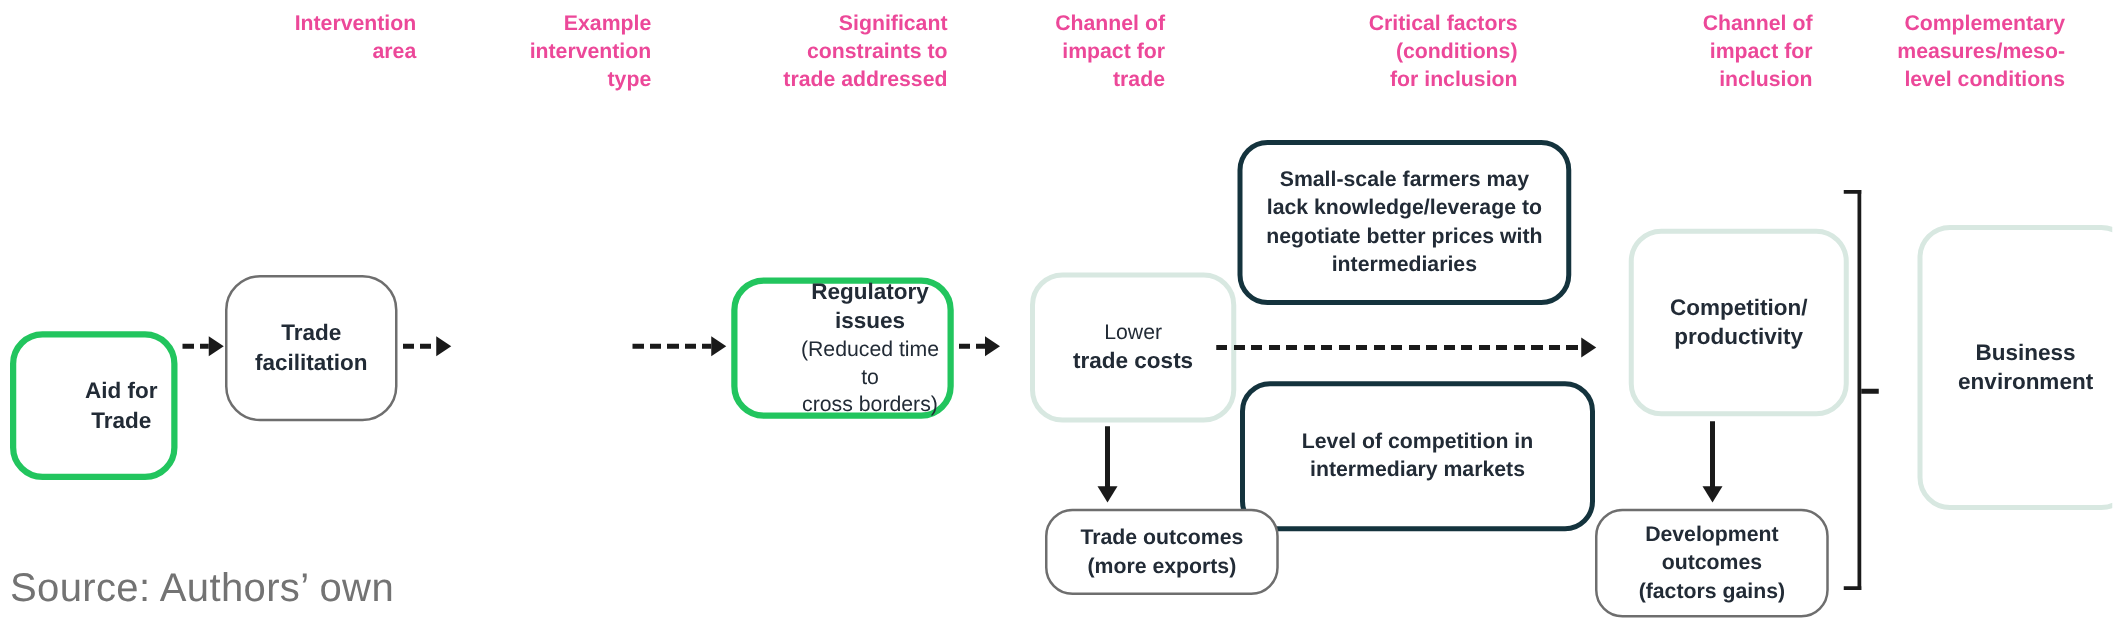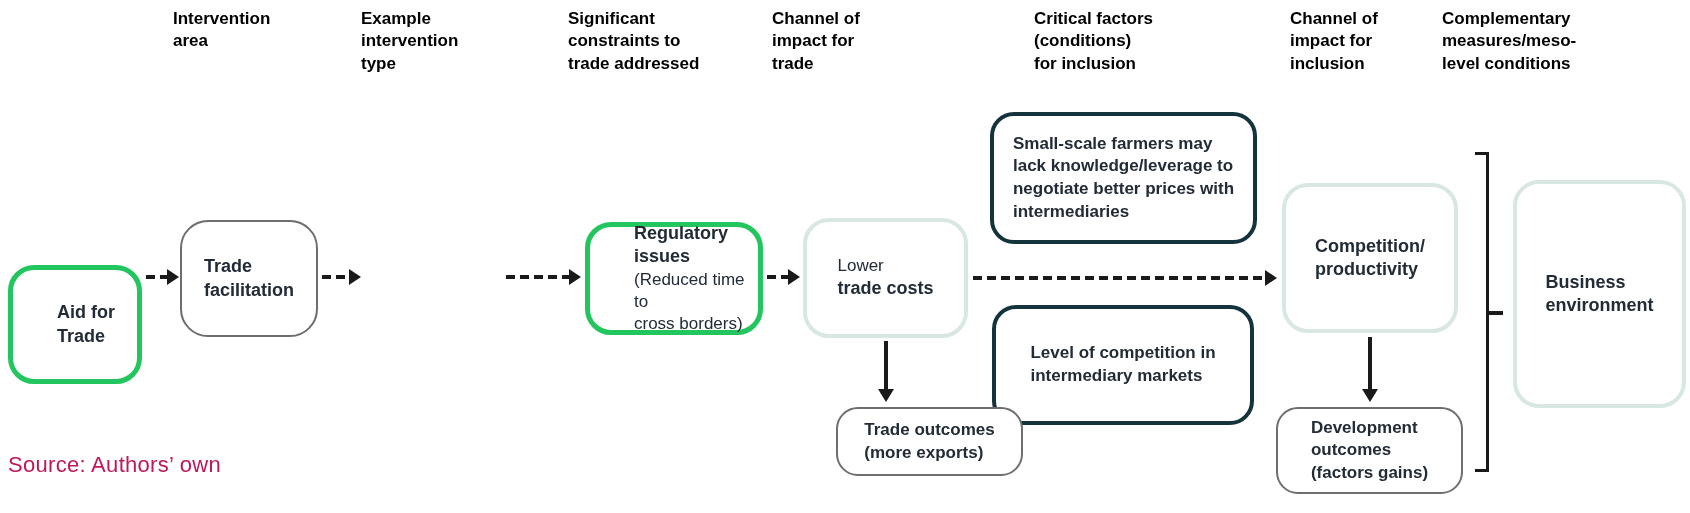--- a/index.html
+++ b/index.html
@@ -7,56 +7,56 @@
     position:relative;
     width:1690px;height:513px;
     background:#ffffff;
     font-family:"Liberation Sans", sans-serif;
     color:#222b36;
     overflow:hidden;
   }
   .col-header{
     position:absolute;top:8px;
     font-size:17px;font-weight:bold;line-height:1.32;
-    text-align:left;white-space:pre-line;color:#000000;
+    text-align:right;white-space:pre-line;color:#ec4899;
   }
   .box{
     position:absolute;box-sizing:border-box;
     display:flex;align-items:center;justify-content:center;
-    background:#ffffff;
+    text-align:center;background:#ffffff;
   }
   .box .lbl{white-space:pre-line;font-weight:bold;font-size:18px;line-height:1.3;}
   .box .lbl.small{font-size:17px;line-height:1.33;}
   .box .sub{white-space:pre-line;font-weight:normal;font-size:17px;line-height:1.3;}
   .border-red{border:5px solid #22c55e;border-radius:26px;padding-left:44px;}
   .border-gray{border:2.5px solid #6e6e6e;border-radius:28px;}
   .border-gray-sm{border:2.5px solid #6e6e6e;border-radius:22px;}
   .border-navy{border:4.5px solid #14333d;border-radius:24px;}
-  .border-mint{border:4px solid #d8e8e1;border-radius:26px;}
+  .border-mint{border:4px solid #d8e8e1;border-radius:26px;margin-left:21px;}
   .dash-arrow{
     position:absolute;height:4px;
     background:repeating-linear-gradient(90deg,#1a1a1a 0 9px,transparent 9px 14px);
   }
   .dash-arrow::after{
     content:"";position:absolute;right:-12px;top:-6px;
     border-left:12px solid #1a1a1a;
     border-top:8px solid transparent;
     border-bottom:8px solid transparent;
   }
   .varrow{position:absolute;width:3.5px;background:#1a1a1a;}
   .varrow::after{
     content:"";position:absolute;left:-6.5px;bottom:-12px;
     border-top:13px solid #1a1a1a;
     border-left:8px solid transparent;
     border-right:8px solid transparent;
   }
   .bracket-part{position:absolute;background:#1a1a1a;}
   .source-note{
     position:absolute;left:8px;top:452px;
-    font-size:22px;font-weight:normal;color:#be185d;letter-spacing:0.3px;
+    font-size:32px;font-weight:normal;color:#737373;letter-spacing:0.3px;
   }
 </style>
 </head>
 <body>
 
 <div class="canvas">
 
   <div class="col-header" style="left:173px;width:160px;">Intervention
 area</div>
   <div class="col-header" style="left:361px;width:160px;">Example
@@ -113,21 +113,21 @@
 
   <div class="dash-arrow" style="left:973px;top:276px;width:292px;"></div>
 
   <div class="box border-navy" style="left:990px;top:112px;width:267px;height:132px;">
     <span class="lbl small">Small-scale farmers may
 lack knowledge/leverage to
 negotiate better prices with
 intermediaries</span>
   </div>
 
-  <div class="box border-navy" style="left:992px;top:305px;width:262px;height:120px;">
+  <div class="box border-navy" style="left:992px;top:305px;width:284px;height:120px;">
     <span class="lbl small">Level of competition in
 intermediary markets</span>
   </div>
 
   <div class="box border-mint" style="left:1282px;top:183px;width:176px;height:150px;">
     <span class="lbl">Competition/
 productivity</span>
   </div>
 
   <div class="bracket-part" style="left:1486px;top:152px;width:3px;height:320px;"></div>

